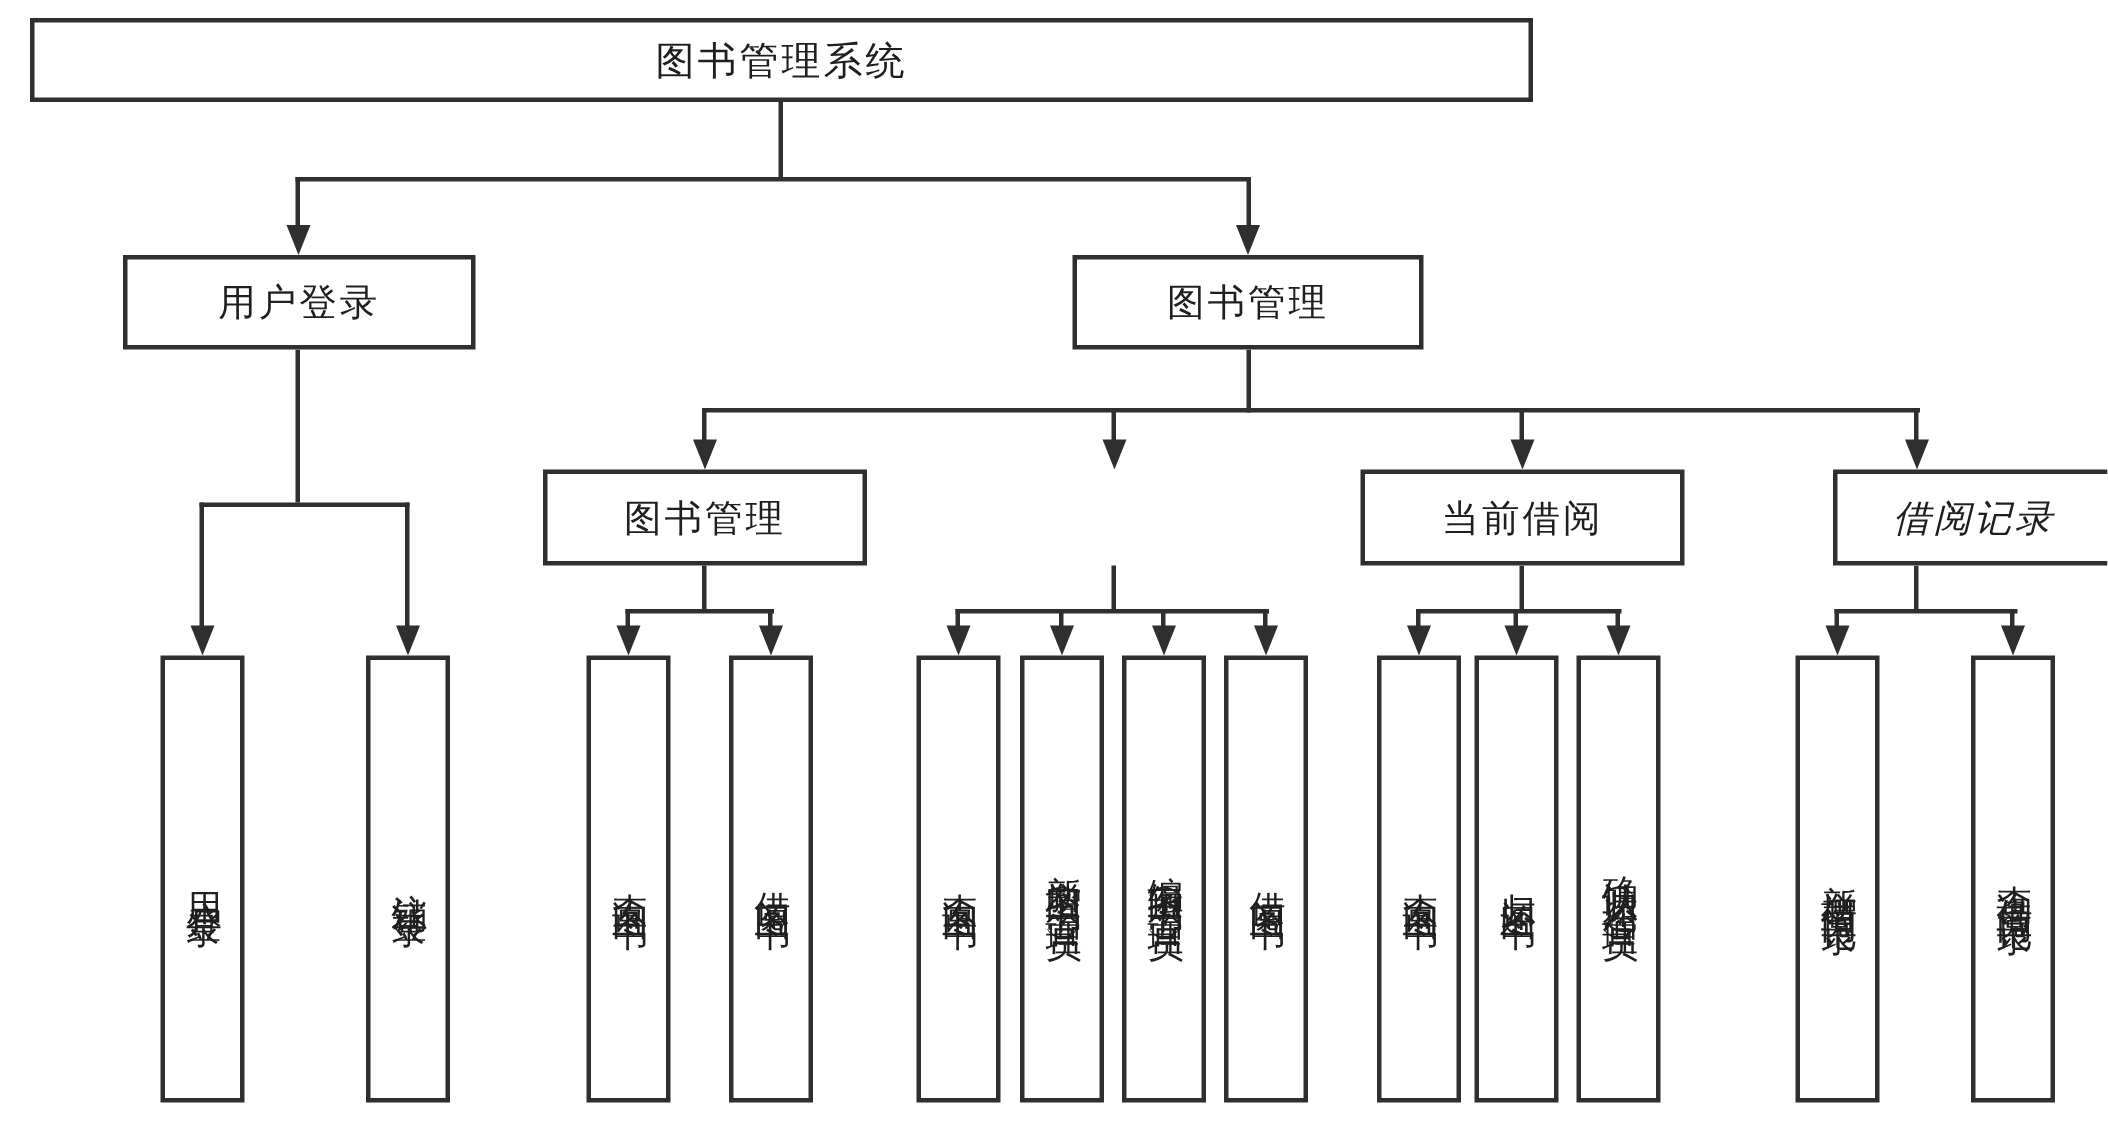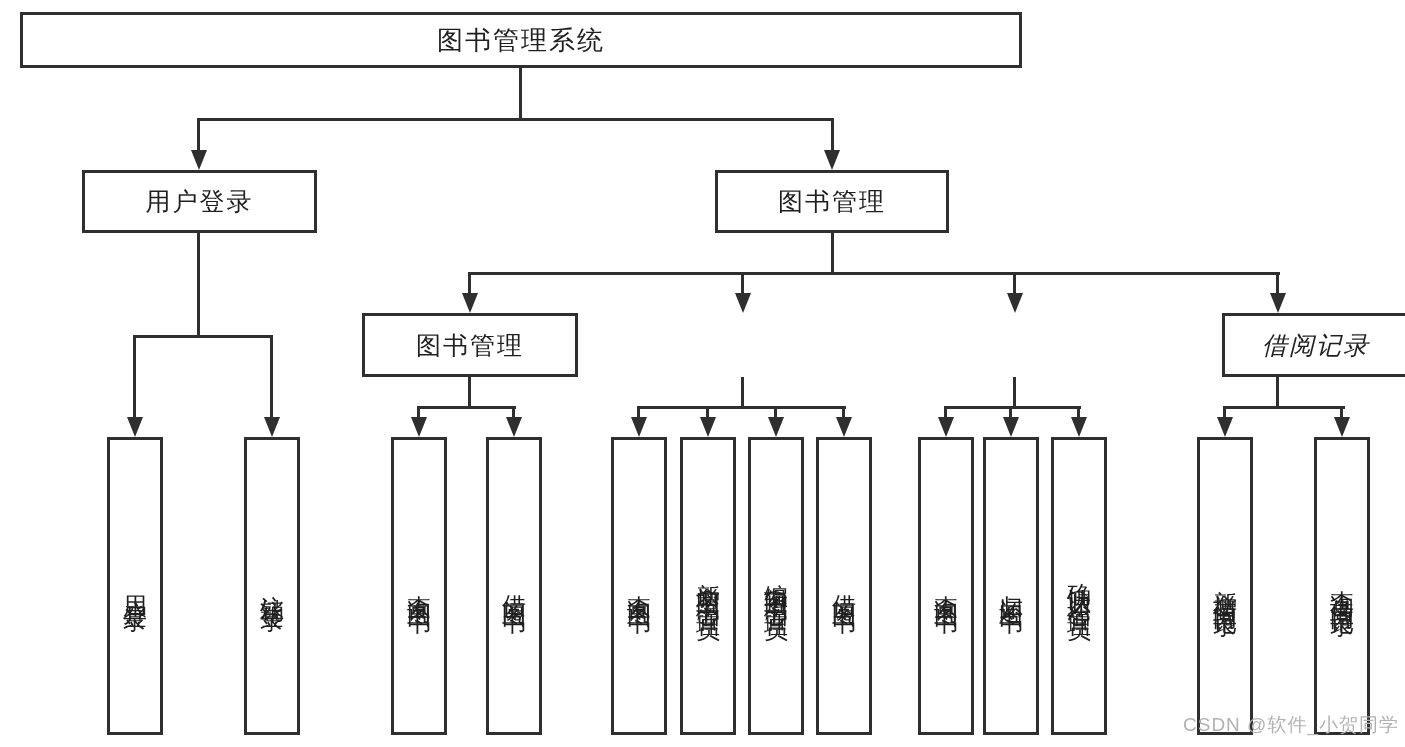--- a/index.html
+++ b/index.html
@@ -117,35 +117,35 @@
   <div class="v" style="left:1340px;top:406px;height:14px;"></div>
   <div class="arr" style="left:1217px;top:417px;"></div>
   <div class="arr" style="left:1334px;top:417px;"></div>
 
   <div class="box rootbox" style="left:20px;top:12px;width:1002px;height:56px;">图书管理系统</div>
 
   <div class="box hbox" style="left:82px;top:170px;width:235px;height:63px;">用户登录</div>
   <div class="box hbox" style="left:715px;top:170px;width:234px;height:63px;">图书管理</div>
 
   <div class="box hbox" style="left:362px;top:313px;width:216px;height:64px;">图书管理</div>
+  <div class="box hbox" style="left:907px;top:313px;width:216px;height:64px;">当前借阅</div>
   <div class="box hbox" style="left:1222px;top:313px;width:188px;height:64px;font-style:italic;">借阅记录</div>
 
   <div class="box vbox" style="left:107px;top:437px;width:56px;height:298px;">用户登录</div>
   <div class="box vbox" style="left:244px;top:437px;width:56px;height:298px;">注销登录</div>
 
   <div class="box vbox" style="left:391px;top:437px;width:56px;height:298px;">查询图书</div>
   <div class="box vbox" style="left:486px;top:437px;width:56px;height:298px;">借阅图书</div>
 
   <div class="box vbox" style="left:611px;top:437px;width:56px;height:298px;">查询图书</div>
   <div class="box vbox" style="left:680px;top:437px;width:56px;height:298px;">新增图书（管理员）</div>
   <div class="box vbox" style="left:748px;top:437px;width:56px;height:298px;">编辑图书（管理员）</div>
   <div class="box vbox" style="left:816px;top:437px;width:56px;height:298px;">借阅图书</div>
 
   <div class="box vbox" style="left:918px;top:437px;width:56px;height:298px;">查询图书</div>
   <div class="box vbox" style="left:983px;top:437px;width:56px;height:298px;">归还图书</div>
   <div class="box vbox" style="left:1051px;top:437px;width:56px;height:298px;">确认归还（管理员）</div>
 
   <div class="box vbox" style="left:1197px;top:437px;width:56px;height:298px;">新增借阅记录</div>
   <div class="box vbox" style="left:1314px;top:437px;width:56px;height:298px;">查询借阅记录</div>
 
-  <div class="watermark">CSDN @软件_小贺同学</div>
 
 </div>
 
 </body></html>

